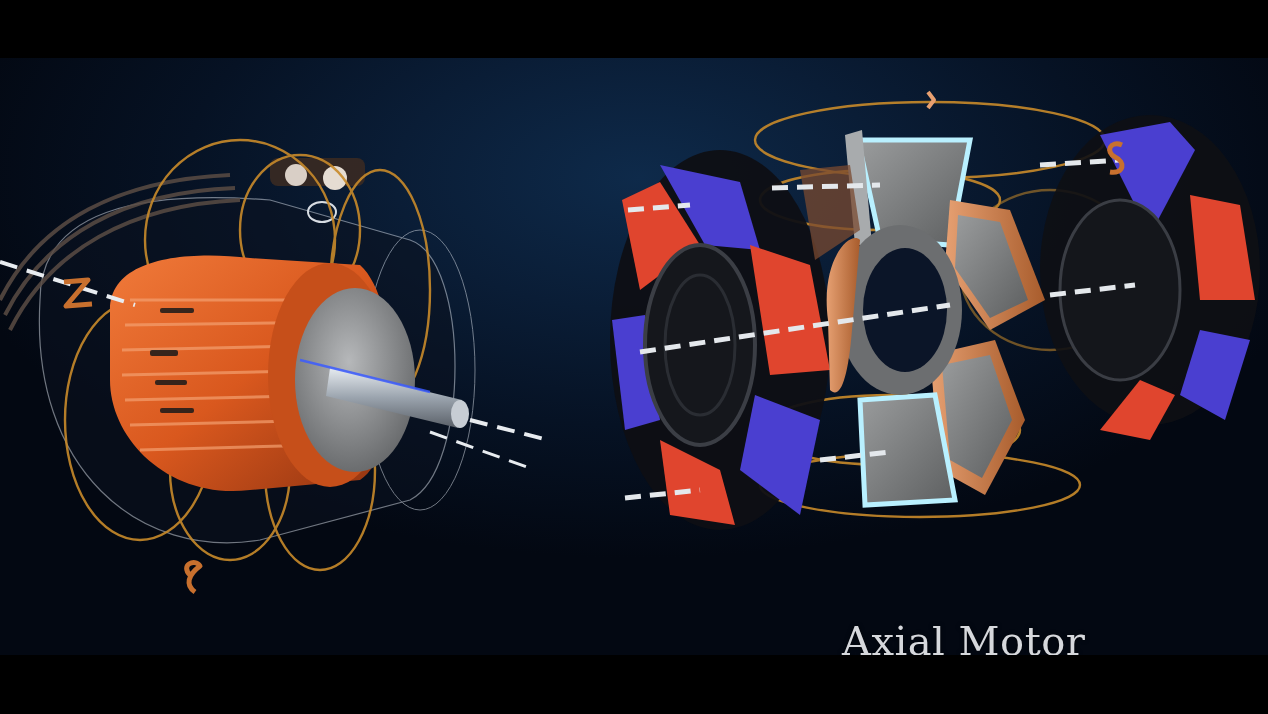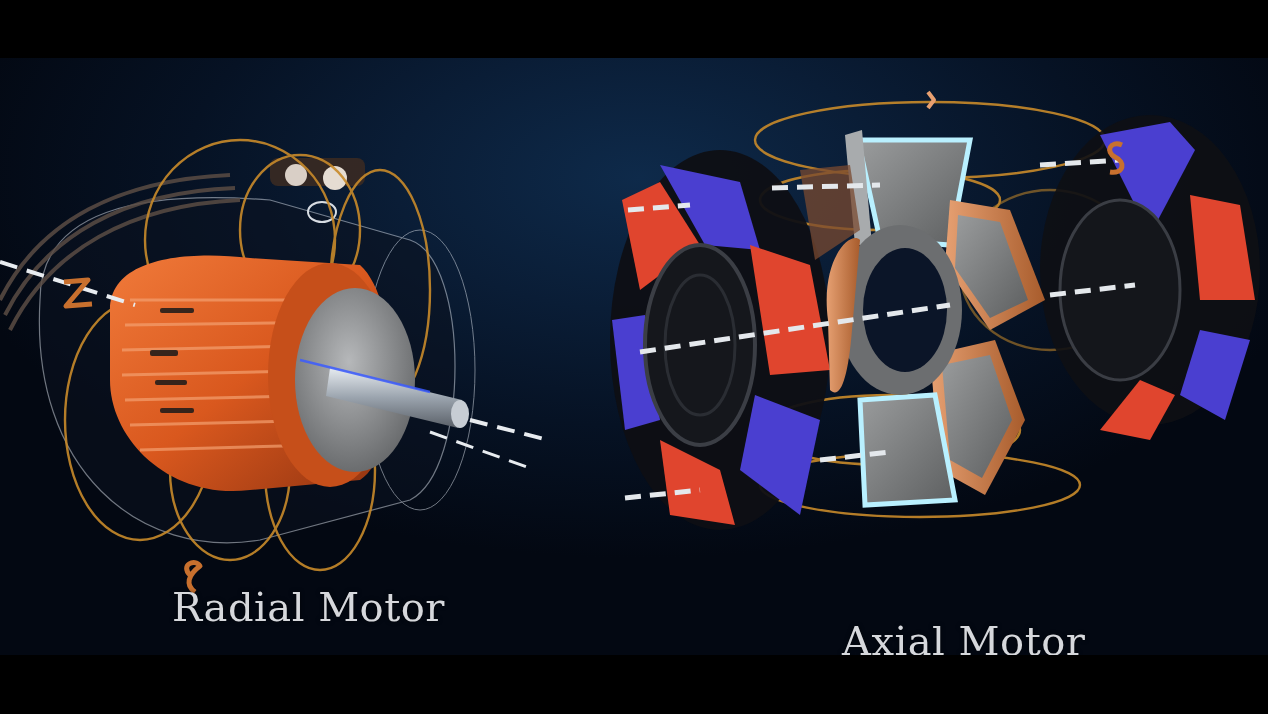--- a/index.html
+++ b/index.html
@@ -179,17 +179,16 @@
         <line x1="820" y1="460" x2="890" y2="452"></line>
       </g>
 
       <g fill="none" stroke="#c8702e" stroke-width="5" stroke-linejoin="round">
         <path d="M1122,145 C1110,140 1105,152 1115,157 C1126,162 1124,174 1110,172"></path>
         <path d="M928,92 L934,100 L928,108" stroke="#e8a070" stroke-width="4"></path>
       </g>
     </g>
   </svg>
 
-  <div class="caption radial" style="top:526px;">Radial Motor</div>
   <div class="caption axial" style="top:524px;margin-top:36px;">Axial Motor</div>
 </div>
 
 <div class="letterbox bottom"></div>
 
 </body></html>

